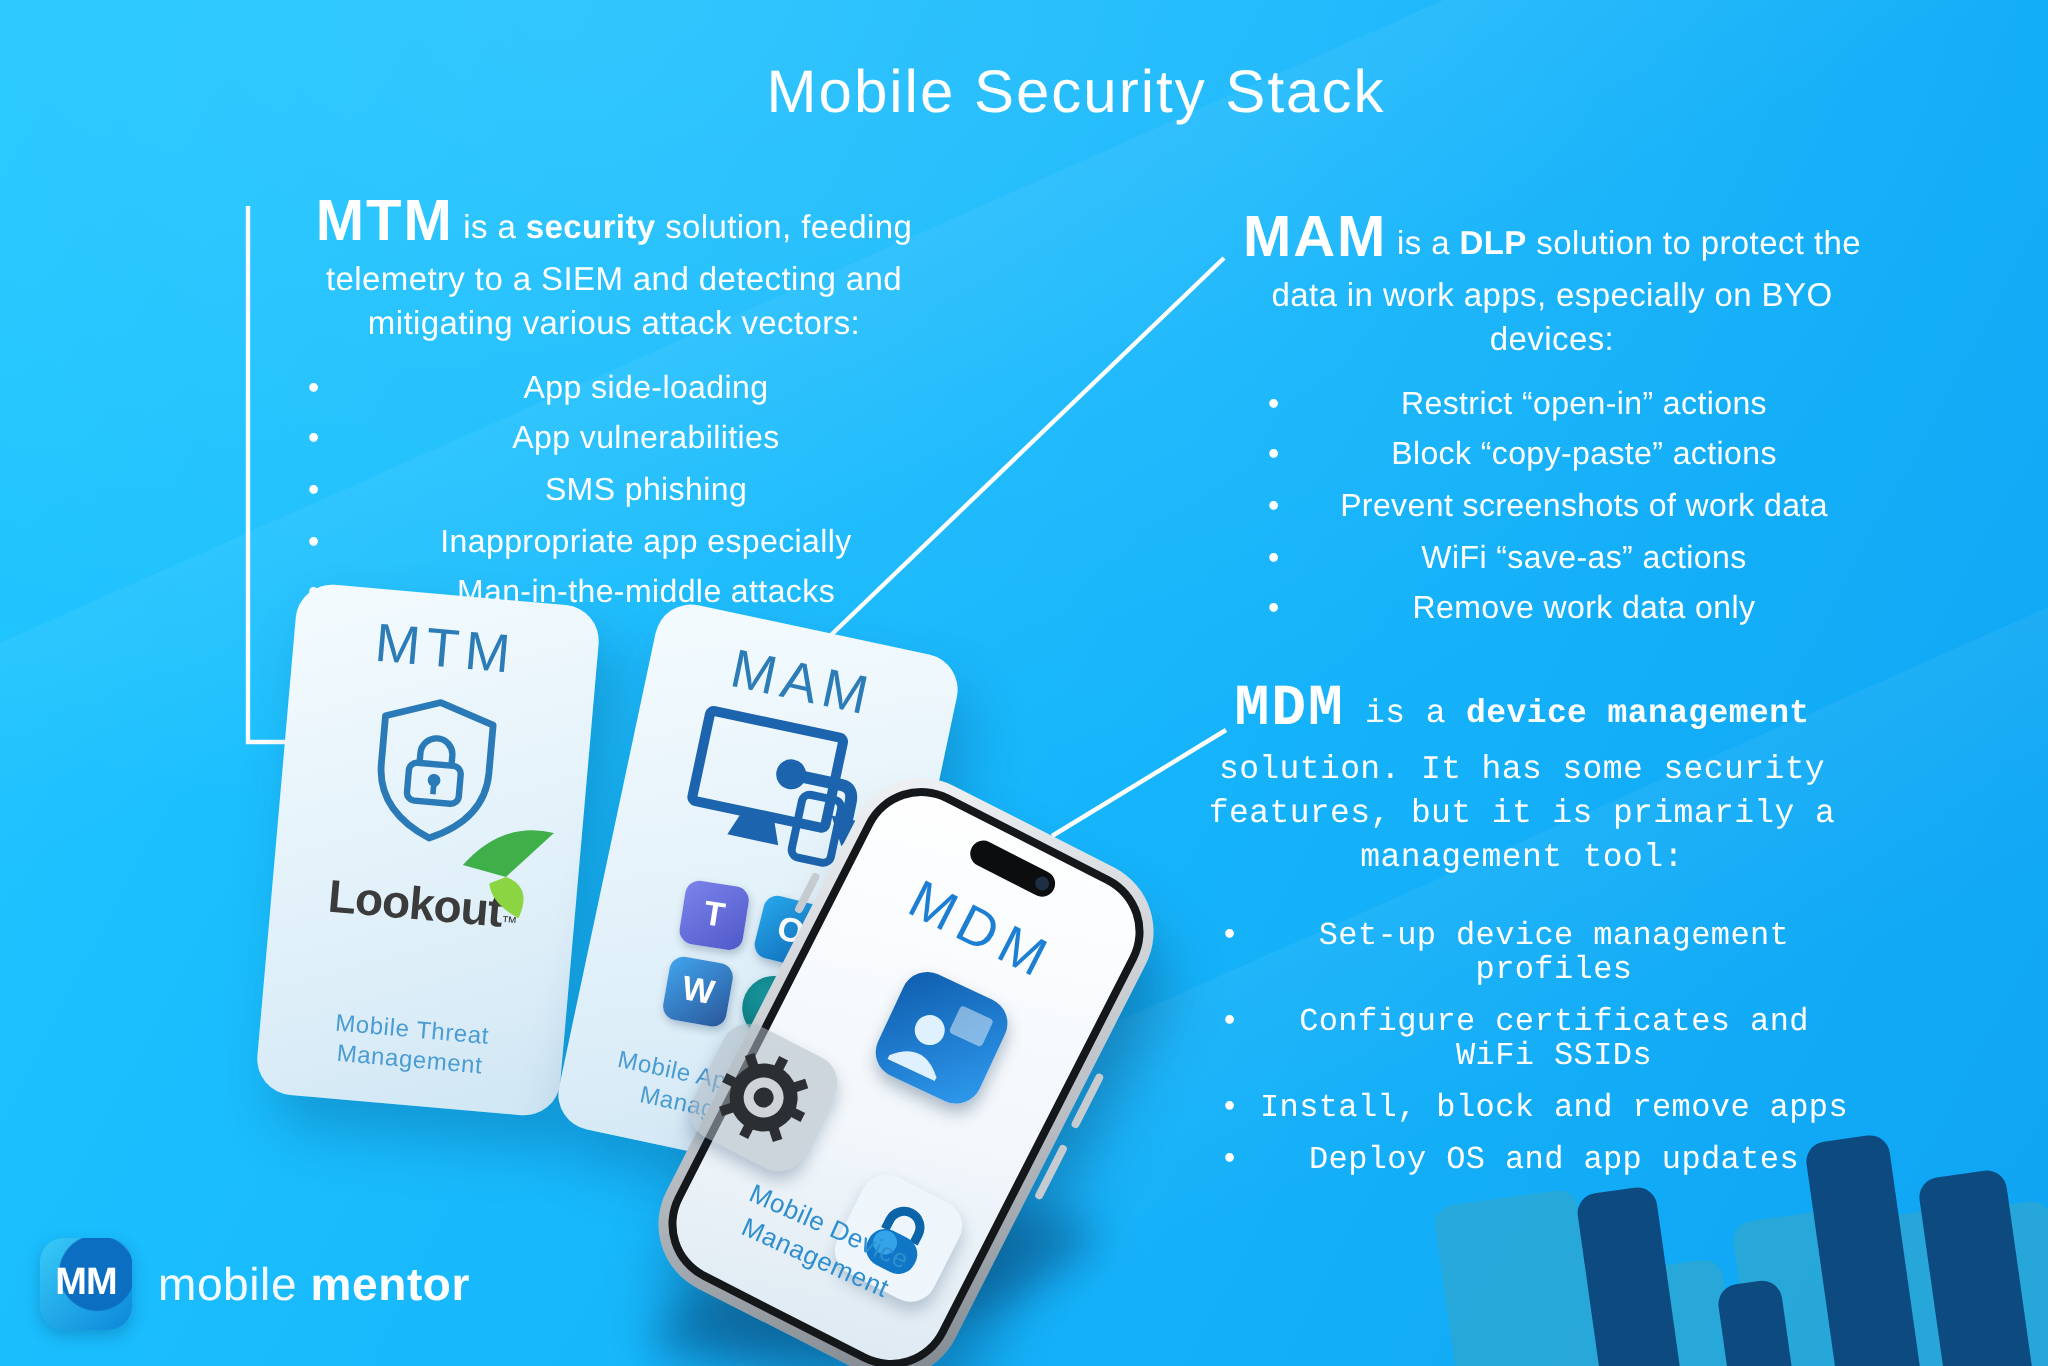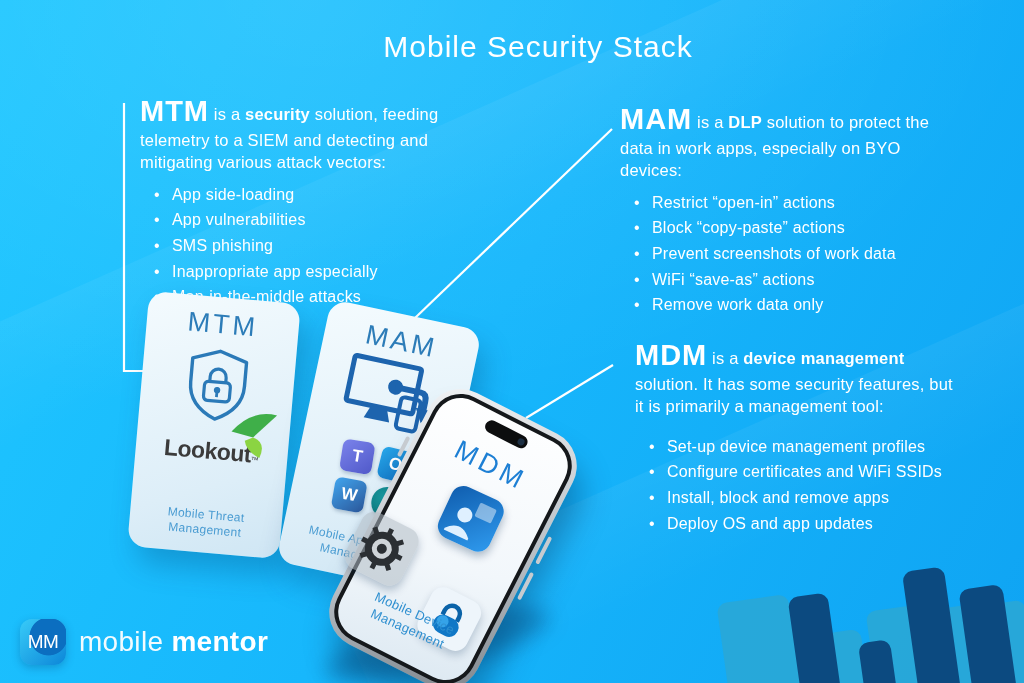--- a/index.html
+++ b/index.html
@@ -7,30 +7,30 @@
     font-family:"Liberation Sans",sans-serif;
     background:
       radial-gradient(1200px 700px at 30% 0%, rgba(255,255,255,.10), transparent 60%),
       linear-gradient(118deg, var(--bg-start,#1fc7ff) 0%, var(--bg-mid,#17b7fc) 48%, var(--bg-end,#0fa4f3) 100%);
     color:#fff;}
   .streak{position:absolute;width:1400px;height:120px;background:linear-gradient(rgba(255,255,255,.05),rgba(255,255,255,0));transform:rotate(-24deg);pointer-events:none;}
   
   .title{position:absolute;top:30px;left:50%;transform:translateX(calc(-50% + 26px));
     font-size:30px;font-weight:400;letter-spacing:1px;white-space:nowrap;}
   
-  .tblock{position:absolute;}
+  .tblock{position:absolute;text-align:center;}
   .tblock .lead{margin:0;font-size:16.5px;line-height:1.32;letter-spacing:.2px;}
   .tblock .acronym{font-size:29px;font-weight:700;letter-spacing:1px;vertical-align:-1px;}
   .tblock b{font-weight:700;}
   .tblock ul{list-style:none;margin:12px 0 0 0;padding:0 0 0 14px;}
   .tblock li{position:relative;padding-left:18px;font-size:16px;line-height:1.1;margin-bottom:8px;letter-spacing:.2px;}
   .tblock li::before{content:"•";position:absolute;left:0;top:0;font-size:16px;}
   .mtm-block{left:140px;top:92px;width:334px;}
   .mam-block{left:620px;top:100px;width:312px;}
-  .mdm-block{left:635px;top:336px;width:330px;}
+  .mdm-block{left:596px;top:336px;width:330px;font-family:Liberation Mono, monospace;}
   .mdm-block ul{margin-top:20px;}
   
   .connectors{position:absolute;left:0;top:0;z-index:0;}
   
   .card{position:absolute;border-radius:18px;
     background:linear-gradient(160deg,#f4fbfe 0%,#ddeef8 70%,#cfe6f4 100%);
     box-shadow:10px 16px 28px rgba(0,60,110,.28);text-align:center;}
   .card-title{color:#2c7cb8;font-weight:400;letter-spacing:3px;font-size:27px;margin-top:12px;}
   .card-caption{position:absolute;left:0;right:0;bottom:14px;color:#4a9cd2;font-size:12px;line-height:1.3;letter-spacing:.3px;}
   .mtm-card{left:138px;top:297px;width:152px;height:256px;transform:rotate(5deg);z-index:1;}
@@ -68,22 +68,22 @@
     background:rgba(175,185,195,.55);display:flex;align-items:center;justify-content:center;box-shadow:2px 4px 8px rgba(0,40,80,.25);}
   .lock-icon{position:absolute;right:12px;top:178px;width:54px;height:54px;border-radius:13px;
     background:#eef5fb;box-shadow:2px 4px 8px rgba(0,40,80,.22);display:flex;align-items:center;justify-content:center;}
   .phone-caption{position:absolute;left:0;right:0;bottom:22px;color:#2e8fd0;font-size:13px;line-height:1.3;letter-spacing:.3px;transform:rotate(-3deg);}
   .side-btn{position:absolute;background:#c6cbd0;border-radius:3px;}
   
   .brand{position:absolute;left:20px;top:619px;display:flex;align-items:center;gap:13px;z-index:4;}
   .mm-badge{width:46px;height:46px;border-radius:12px;display:flex;align-items:center;justify-content:center;
     background:radial-gradient(circle at 62% 38%, #0b6ec0 0 46%, rgba(11,110,192,0) 48%),
                linear-gradient(135deg,#38cbf8,#0c86d8);
-    font-weight:400;font-size:19px;letter-spacing:-.5px;color:#fff;box-shadow:0 3px 8px rgba(0,40,90,.25);}
-  .brand-words{font-size:28px;letter-spacing:.3px;}
+    font-weight:700;font-size:19px;letter-spacing:-.5px;color:#fff;box-shadow:0 3px 8px rgba(0,40,90,.25);}
+  .brand-words{font-size:23px;letter-spacing:.3px;}
   .brand-light{font-weight:400;opacity:.95;}
   .brand-bold{font-weight:700;}
   
   .bars{position:absolute;right:0;bottom:0;width:300px;height:160px;z-index:1;}
   .bar{position:absolute;bottom:-18px;border-radius:10px;transform:rotate(-8deg);transform-origin:bottom left;}
   .bar.light{background:var(--bar-light,#2aa7d6);opacity:.9;}
   .bar.navy{background:var(--bar-navy,#0c4a80);z-index:2;}
 </style>
 </head>
 <body>

